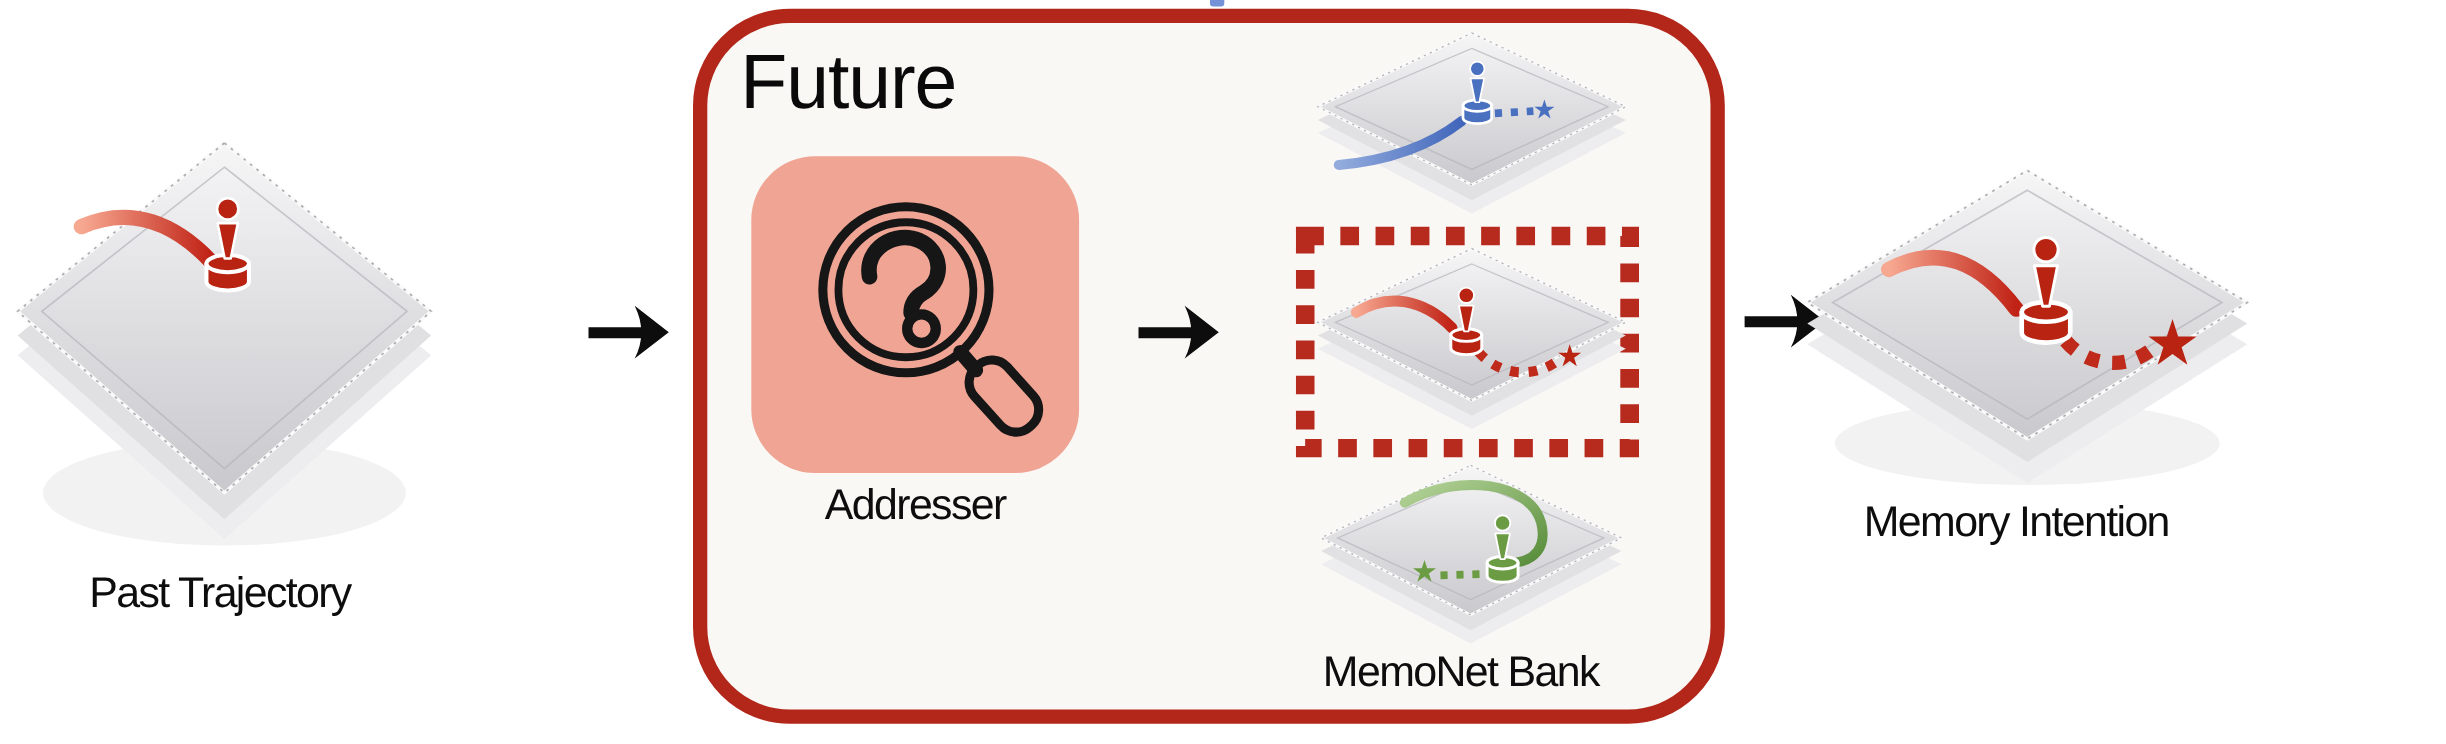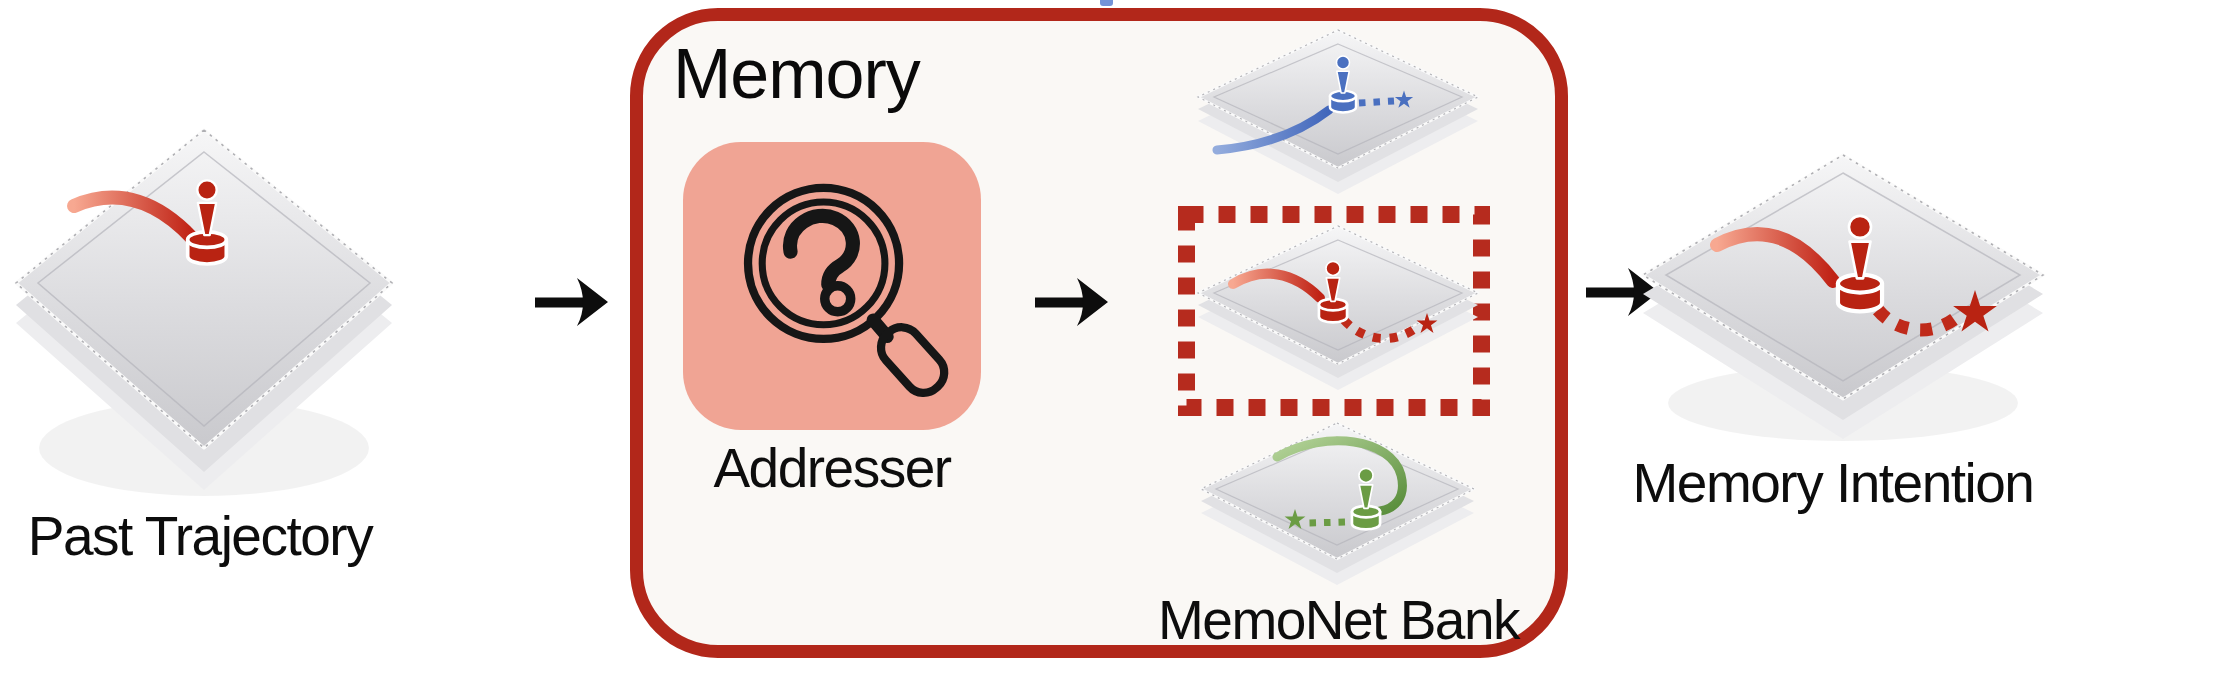--- a/index.html
+++ b/index.html
@@ -3,21 +3,21 @@
 <meta charset="utf-8">
 <style>
   html,body{margin:0;padding:0;background:#fff;}
   .canvas{
     position:relative;width:2224px;height:676px;background:#ffffff;overflow:hidden;
     font-family:"Liberation Sans", sans-serif;color:#111;
   }
   .abs{position:absolute;}
   .label{
     position:absolute;text-align:center;color:#0d0d0d;
-    font-size:55px;letter-spacing:-1.5px;line-height:1.05;white-space:nowrap;
+    font-size:39px;letter-spacing:-1.5px;line-height:1.05;white-space:nowrap;
   }
   .memonet-box{
     position:absolute;left:630px;top:8px;width:938px;height:650px;
     box-sizing:border-box;border:13px solid #b2271a;border-radius:88px;
     background:#faf8f5;
   }
   .memonet-title{
     position:absolute;left:673px;top:34px;font-size:70px;letter-spacing:-1px;
     color:#0a0a0a;white-space:nowrap;
   }
@@ -72,29 +72,29 @@
     <path d="M196,52 L384,205 L196,372 L8,205 Z" fill="#ededef"></path>
     <path d="M196,34 L384,187 L196,354 L8,187 Z" fill="#e0e0e3"></path>
     <path d="M196,12 L384,165 L196,330 L8,165 Z" fill="url(#gPlat)" stroke="#fafafa" stroke-width="3" stroke-linejoin="round"></path>
     <path d="M196,12 L384,165 L196,330 L8,165 Z" fill="none" stroke="#95959b" stroke-width="1.6" stroke-dasharray="2.5 5" opacity="0.75"></path>
     <path d="M196,34 L362,165 L196,308 L30,165 Z" fill="none" stroke="#b4b4ba" stroke-width="1.5" opacity="0.7"></path>
     <g>
       <path d="M66,88 C112,68 152,86 184,120" stroke="url(#gRed)" stroke-width="14" fill="none" stroke-linecap="round"></path>
     </g>
     <use href="#pin" transform="translate(199,129) scale(0.92)" style="color:#b92312"></use>
   </svg>
-  <div class="label" style="left:10px;top:508px;width:380px;">Past Trajectory</div>
+  <div class="label" style="left:10px;top:520px;width:380px;">Past Trajectory</div>
 
   <svg class="abs" style="left:532px;top:274px;" width="78" height="56" viewBox="0 0 78 56">
     <path d="M3,23.5 L52,23.5 L52,33.5 L3,33.5 Z" fill="#0d0d0d"></path>
     <path d="M45,4 C53,20 53,37 45,52 L76,28 Z" fill="#0d0d0d"></path>
   </svg>
 
   <div class="memonet-box"></div>
-  <div class="memonet-title">Memory</div>
+  <div class="memonet-title">Future</div>
 
   <div class="addresser-box">
     <svg style="position:absolute;left:32px;top:22px;" width="236" height="246" viewBox="0 0 200 208">
       <g fill="none" stroke="#161616" stroke-linecap="round" stroke-linejoin="round">
         <circle cx="92" cy="84" r="64" stroke-width="7"></circle>
         <circle cx="92" cy="84" r="52" stroke-width="6"></circle>
         <path d="M64,74 C60,52 84,38 102,46 C120,54 122,76 106,86 C99,90 96,95 96,102" stroke-width="12"></path>
         <circle cx="104" cy="114" r="11" stroke-width="8"></circle>
         <path d="M134,132 L146,146" stroke-width="11"></path>
         <rect x="-16" y="-6" width="34" height="62" rx="16" stroke-width="7" transform="translate(150,148) rotate(-42)"></rect>

